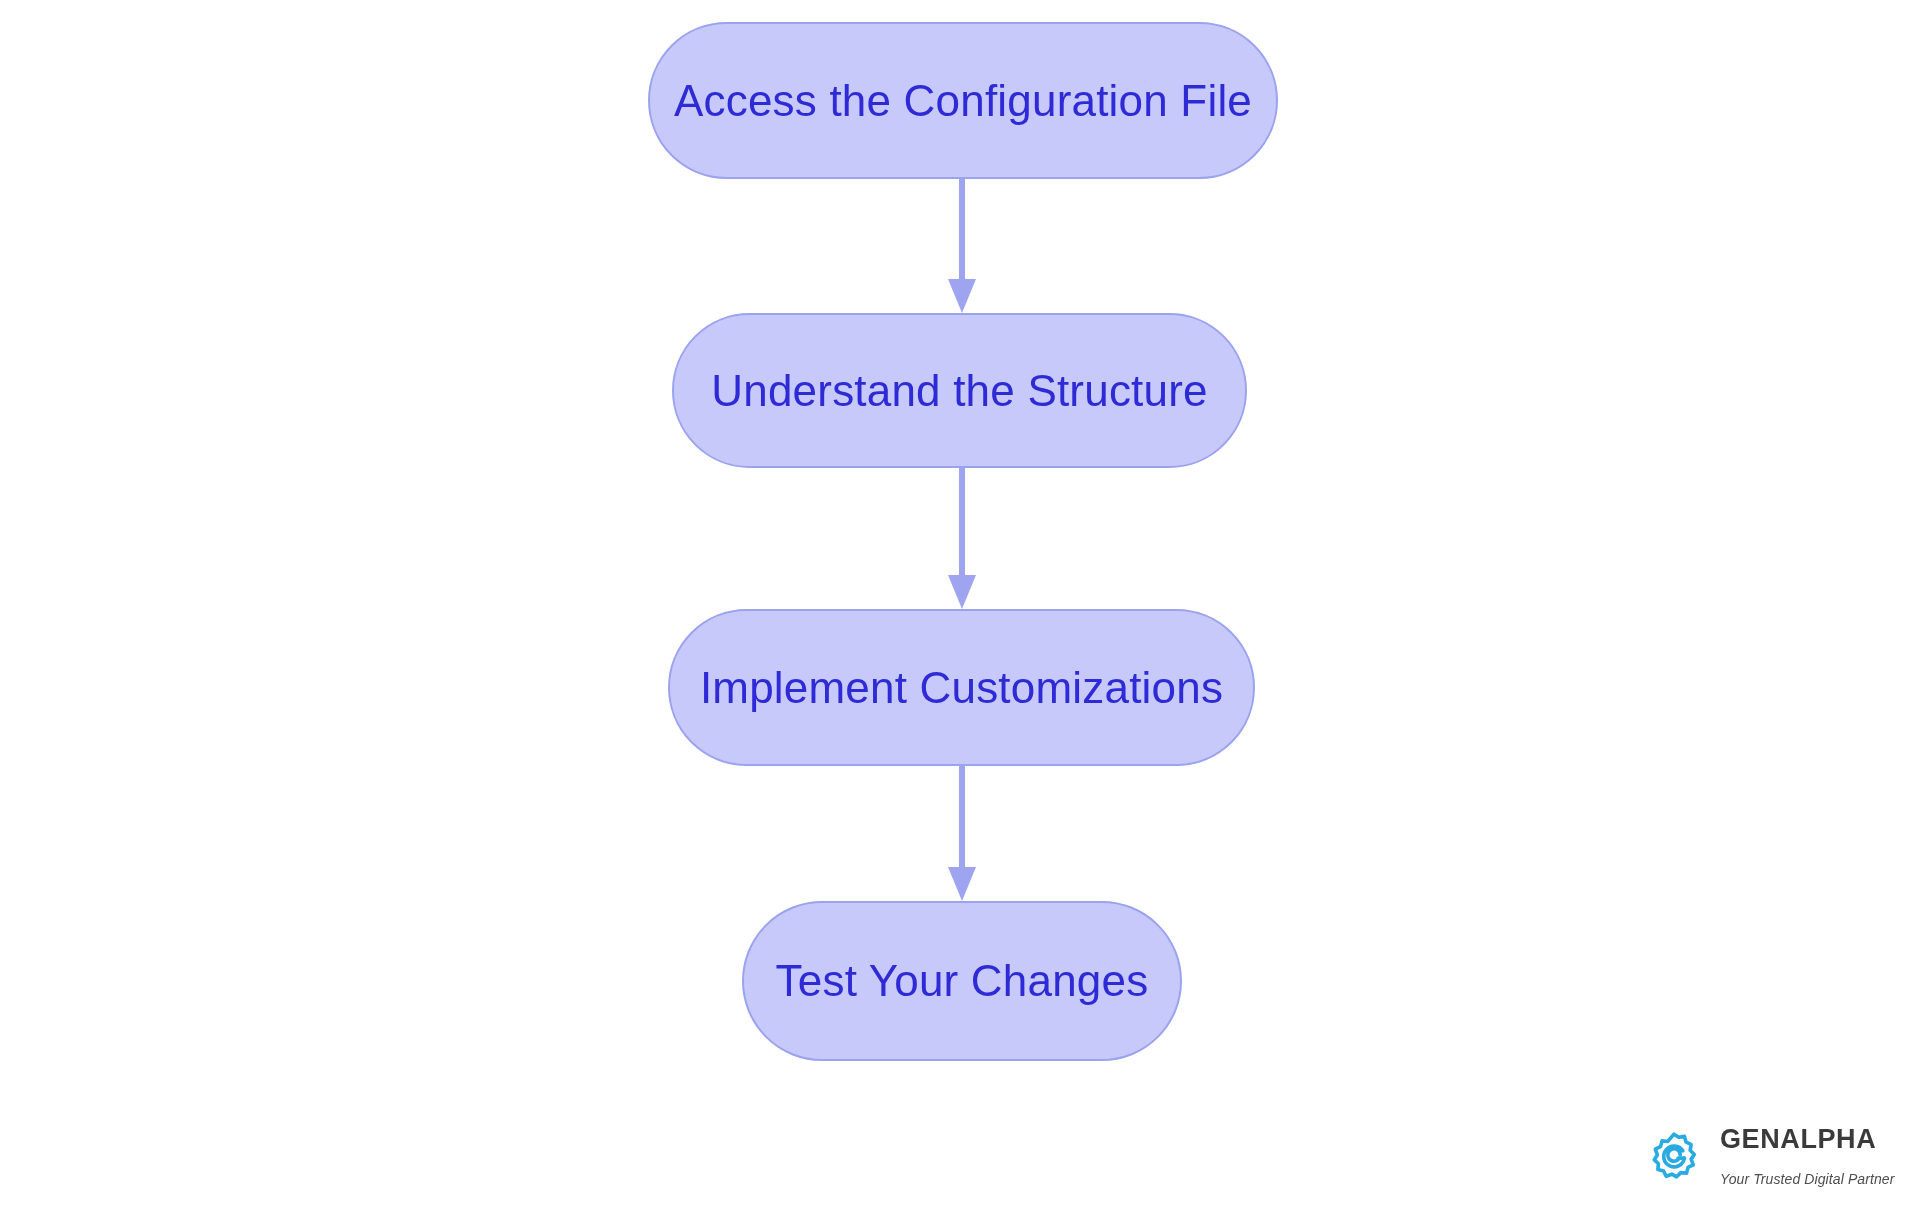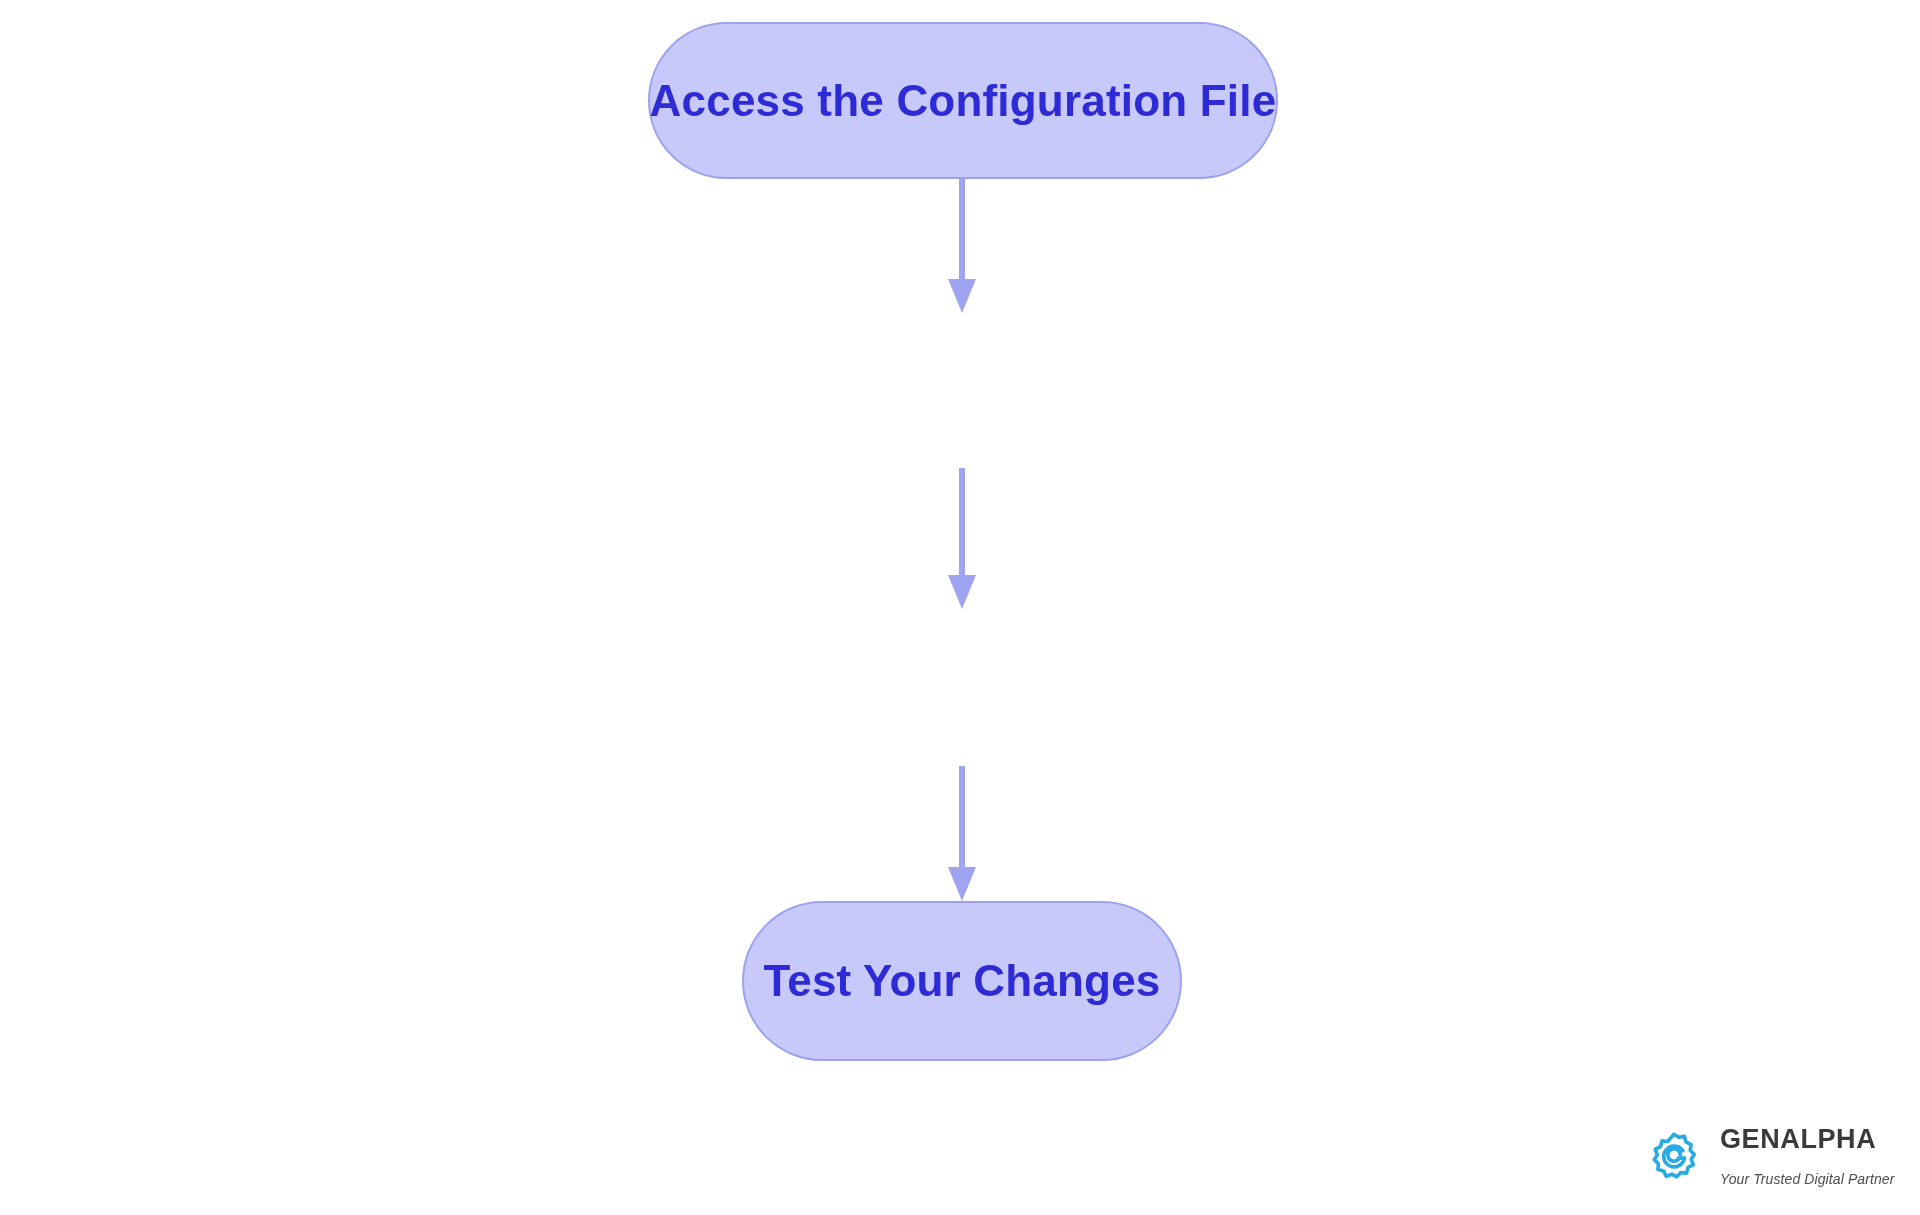--- a/index.html
+++ b/index.html
@@ -23,21 +23,21 @@
     position: absolute;
     box-sizing: border-box;
     display: flex;
     align-items: center;
     justify-content: center;
     background: #c7c9fb;
     border: 2px solid #9ba2ee;
     border-radius: 999px;
     color: #2d2ad6;
     font-size: 44px;
-    font-weight: 700;
+    font-weight: 400;
     letter-spacing: 0.2px;
     white-space: nowrap;
     user-select: none;
   }
   .flow-node .node-label {
     line-height: 1;
     padding: 0 10px;
   }
 
   
@@ -125,26 +125,32 @@
 
   <div class="flow-node" id="node-0">
     <span class="node-label">Access the Configuration File</span>
   </div>
 
   <div class="connector" id="conn-0">
     <div class="conn-line"></div>
     <div class="conn-head"></div>
   </div>
 
+  <div class="flow-node" id="node-1">
+    <span class="node-label">Understand the Structure</span>
+  </div>
 
   <div class="connector" id="conn-1">
     <div class="conn-line"></div>
     <div class="conn-head"></div>
   </div>
 
+  <div class="flow-node" id="node-2">
+    <span class="node-label">Implement Customizations</span>
+  </div>
 
   <div class="connector" id="conn-2">
     <div class="conn-line"></div>
     <div class="conn-head"></div>
   </div>
 
   <div class="flow-node" id="node-3">
     <span class="node-label">Test Your Changes</span>
   </div>
 

